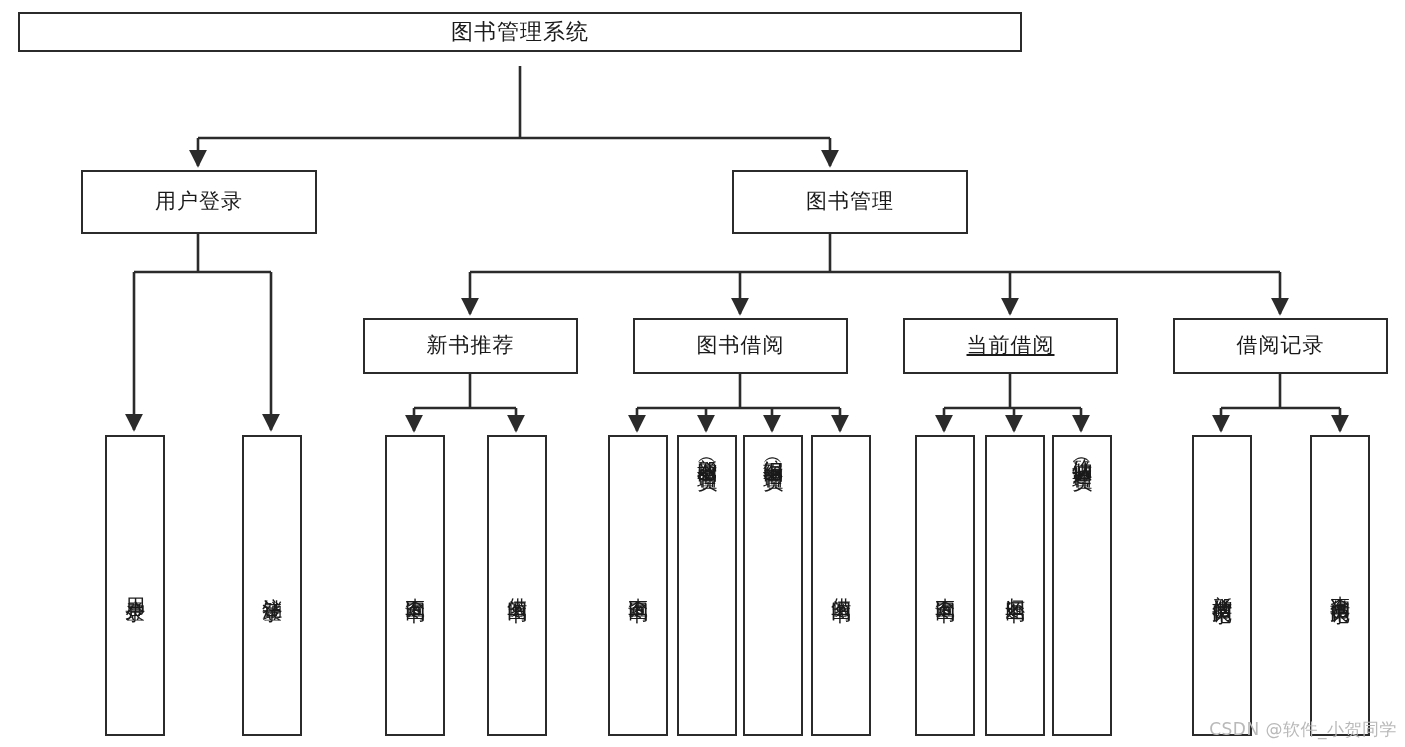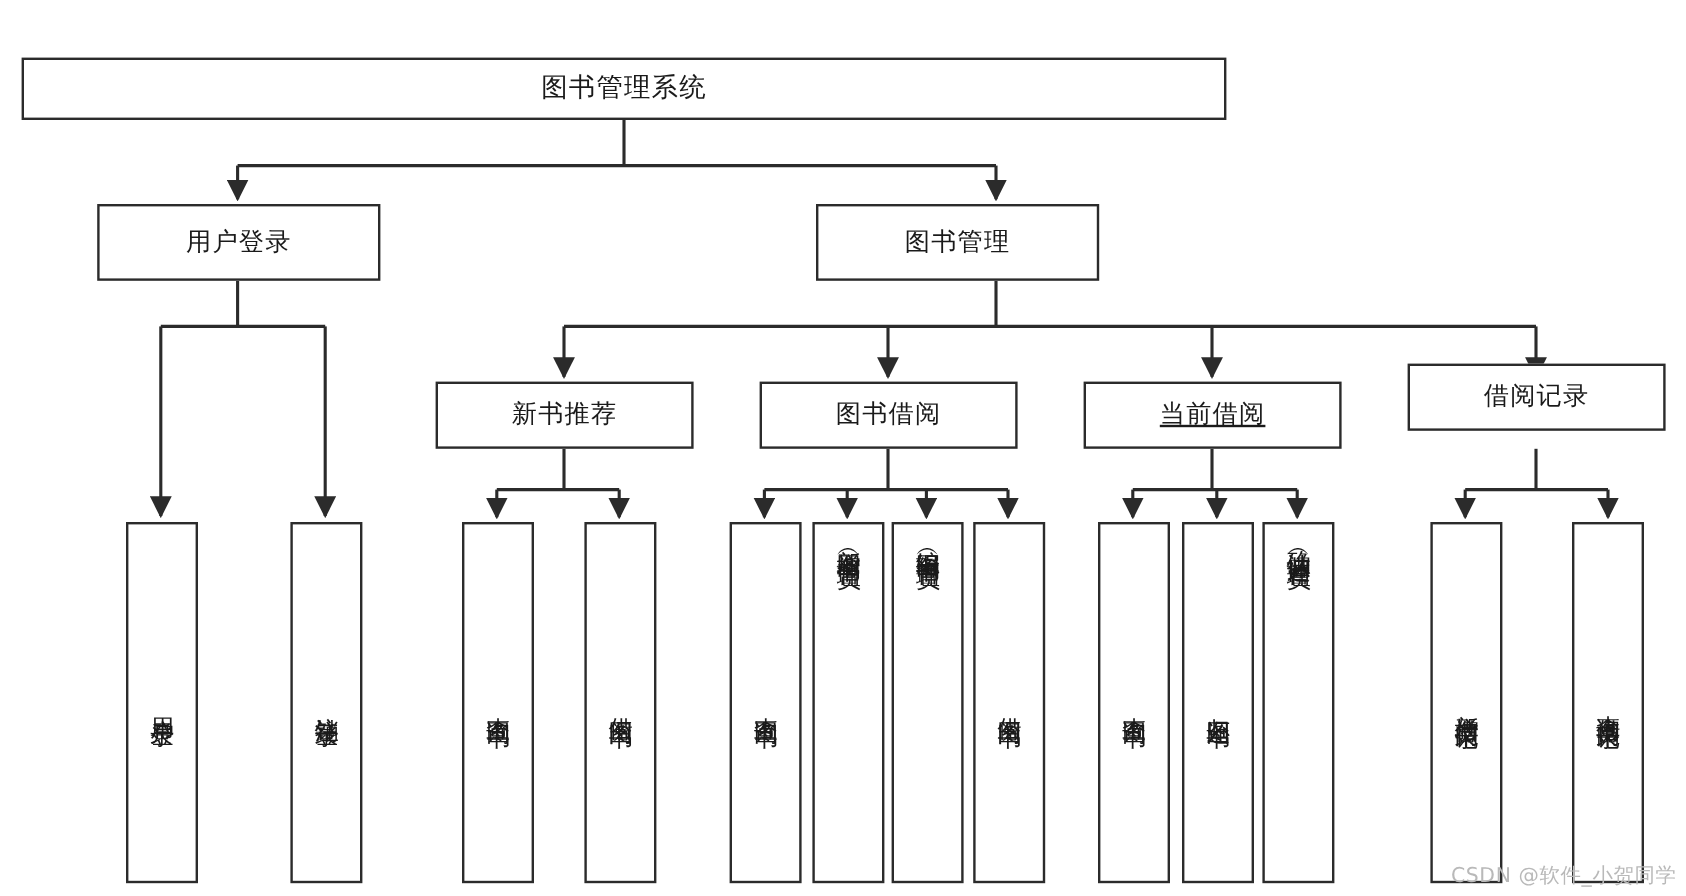--- a/index.html
+++ b/index.html
@@ -122,45 +122,45 @@
       <path d="M 1014 408 L 1014 431" marker-end="url(#arrow)"></path>
       <path d="M 1081 408 L 1081 431" marker-end="url(#arrow)"></path>
 
       <path d="M 1280 374 L 1280 408"></path>
       <path d="M 1221 408 L 1340 408"></path>
       <path d="M 1221 408 L 1221 431" marker-end="url(#arrow)"></path>
       <path d="M 1340 408 L 1340 431" marker-end="url(#arrow)"></path>
     </g>
   </svg>
 
-  <div class="node horizontal root" style="left:18px; top:12px; width:1004px; height:52px;margin-top:36px;">
+  <div class="node horizontal root" style="left:18px; top:12px; width:1004px; height:40px;">
     <span>图书管理系统</span>
   </div>
 
   <div class="node horizontal" style="left:81px; top:170px; width:236px; height:64px;">
     <span>用户登录</span>
   </div>
 
-  <div class="node horizontal" style="left:680px; top:170px; width:236px; height:64px;">
+  <div class="node horizontal" style="left:732px; top:170px; width:236px; height:64px;">
     <span>图书管理</span>
   </div>
 
   <div class="node horizontal" style="left:363px; top:318px; width:215px; height:56px;">
     <span>新书推荐</span>
   </div>
 
   <div class="node horizontal" style="left:633px; top:318px; width:215px; height:56px;">
     <span>图书借阅</span>
   </div>
 
   <div class="node horizontal" style="left:903px; top:318px; width:215px; height:56px;text-decoration:underline;">
     <span>当前借阅</span>
   </div>
 
-  <div class="node horizontal" style="left:1173px; top:303px; width:215px; height:56px;">
+  <div class="node horizontal" style="left:1173px; top:318px; width:215px; height:56px;">
     <span>借阅记录</span>
   </div>
 
   <div class="node vertical center-text" style="left:105px; top:435px; width:60px; height:301px;">
     <span class="vlabel">用户登录</span>
   </div>
   <div class="node vertical center-text" style="left:242px; top:435px; width:60px; height:301px;">
     <span class="vlabel">注销登录</span>
   </div>
 

